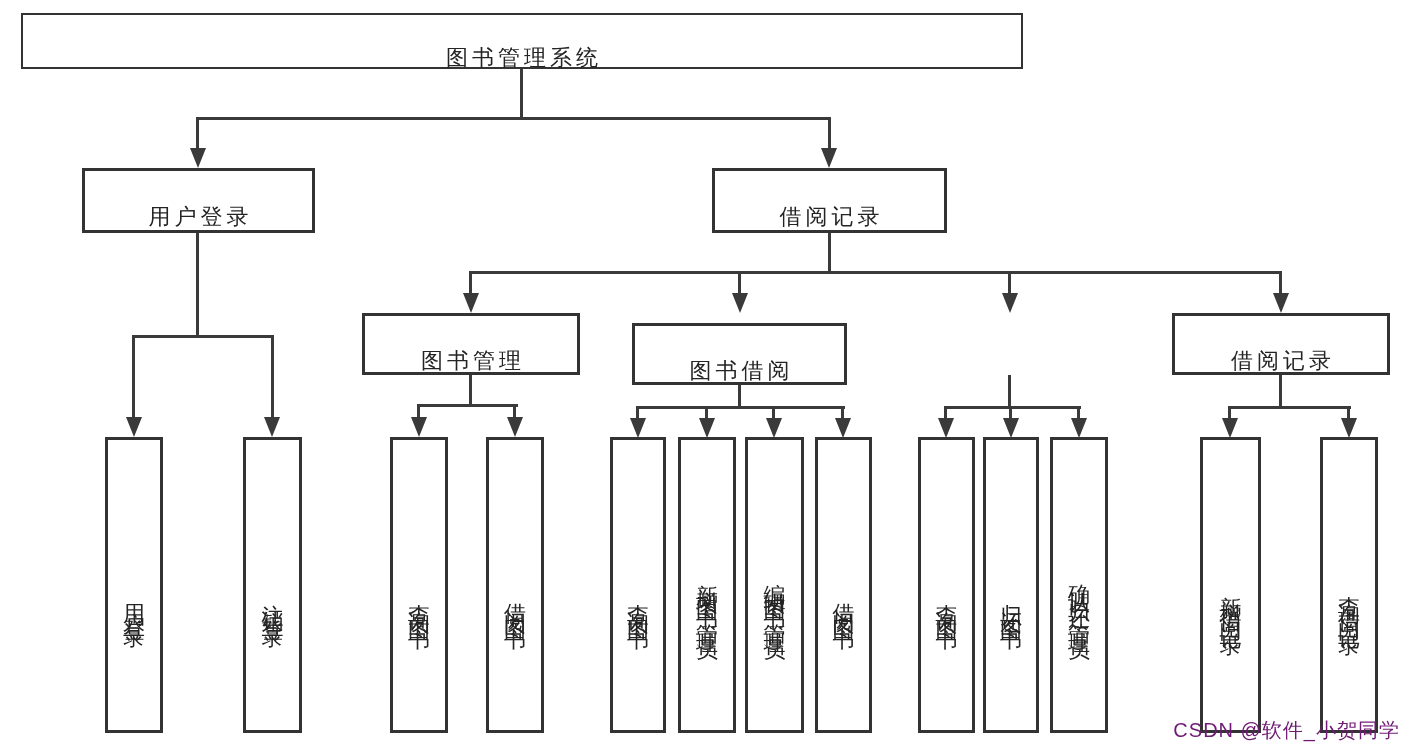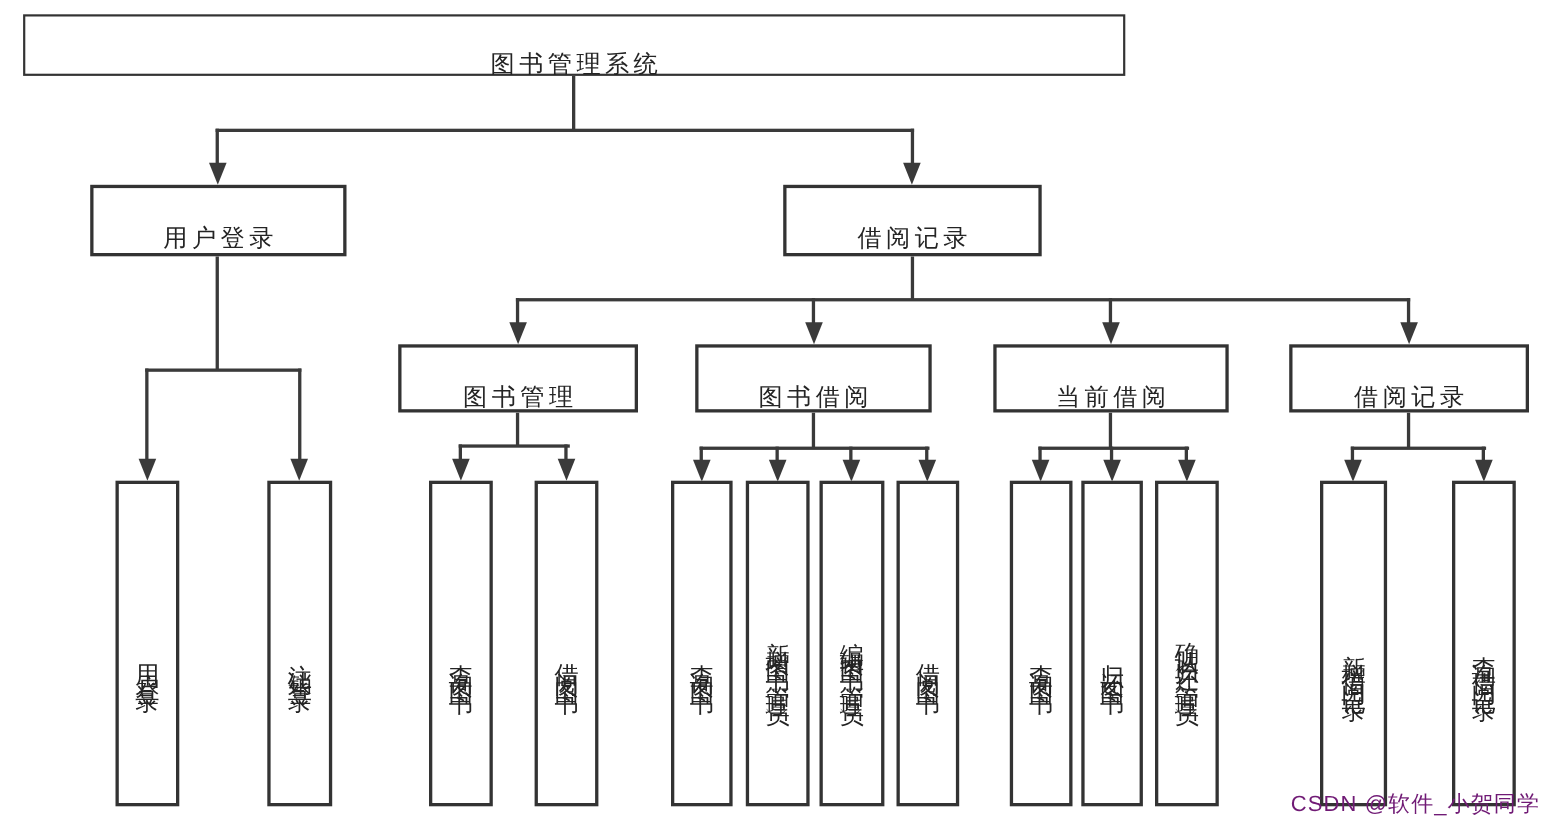--- a/index.html
+++ b/index.html
@@ -66,25 +66,22 @@
   <i class="ln" style="left:738px;top:271px;width:3px;height:26px;"></i>
   <i class="ah" style="left:732px;top:293px;"></i>
   <i class="ln" style="left:1008px;top:271px;width:3px;height:26px;"></i>
   <i class="ah" style="left:1002px;top:293px;"></i>
   <i class="ln" style="left:1279px;top:271px;width:3px;height:26px;"></i>
   <i class="ah" style="left:1273px;top:293px;"></i>
 
   <div class="node" style="left:362px;top:313px;width:218px;height:62px;">
     <span>图书管理</span>
   </div>
-  <div class="node" style="left:632px;top:313px;width:215px;height:62px;">
+  <div class="node" style="left:632px;top:323px;width:215px;height:62px;">
     <span>图书借阅</span>
-  </div>
-  <div class="node" style="left:903px;top:313px;width:214px;height:62px;">
-    <span>当前借阅</span>
   </div>
   <div class="node" style="left:1172px;top:313px;width:218px;height:62px;">
     <span>借阅记录</span>
   </div>
 
   <i class="ln" style="left:469px;top:375px;width:3px;height:31px;"></i>
   <i class="ln" style="left:417px;top:404px;width:101px;height:3px;"></i>
   <i class="ln" style="left:417px;top:404px;width:3px;height:17px;"></i>
   <i class="ah" style="left:411px;top:417px;"></i>
   <i class="ln" style="left:513px;top:404px;width:3px;height:17px;"></i>

